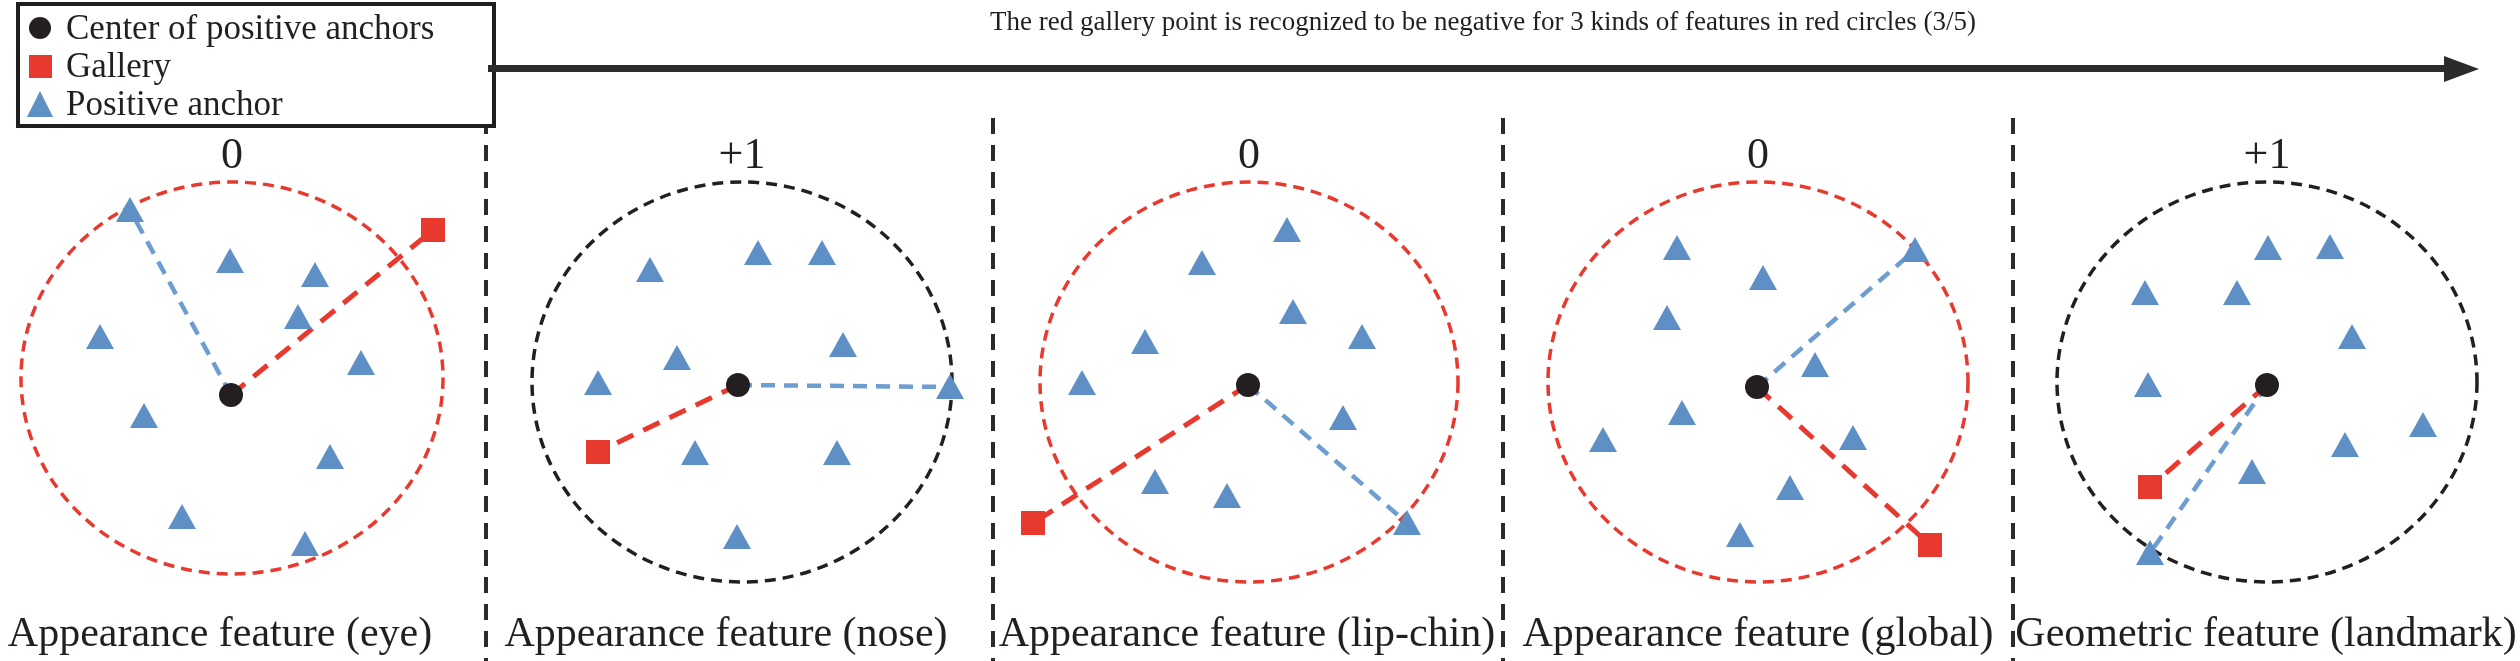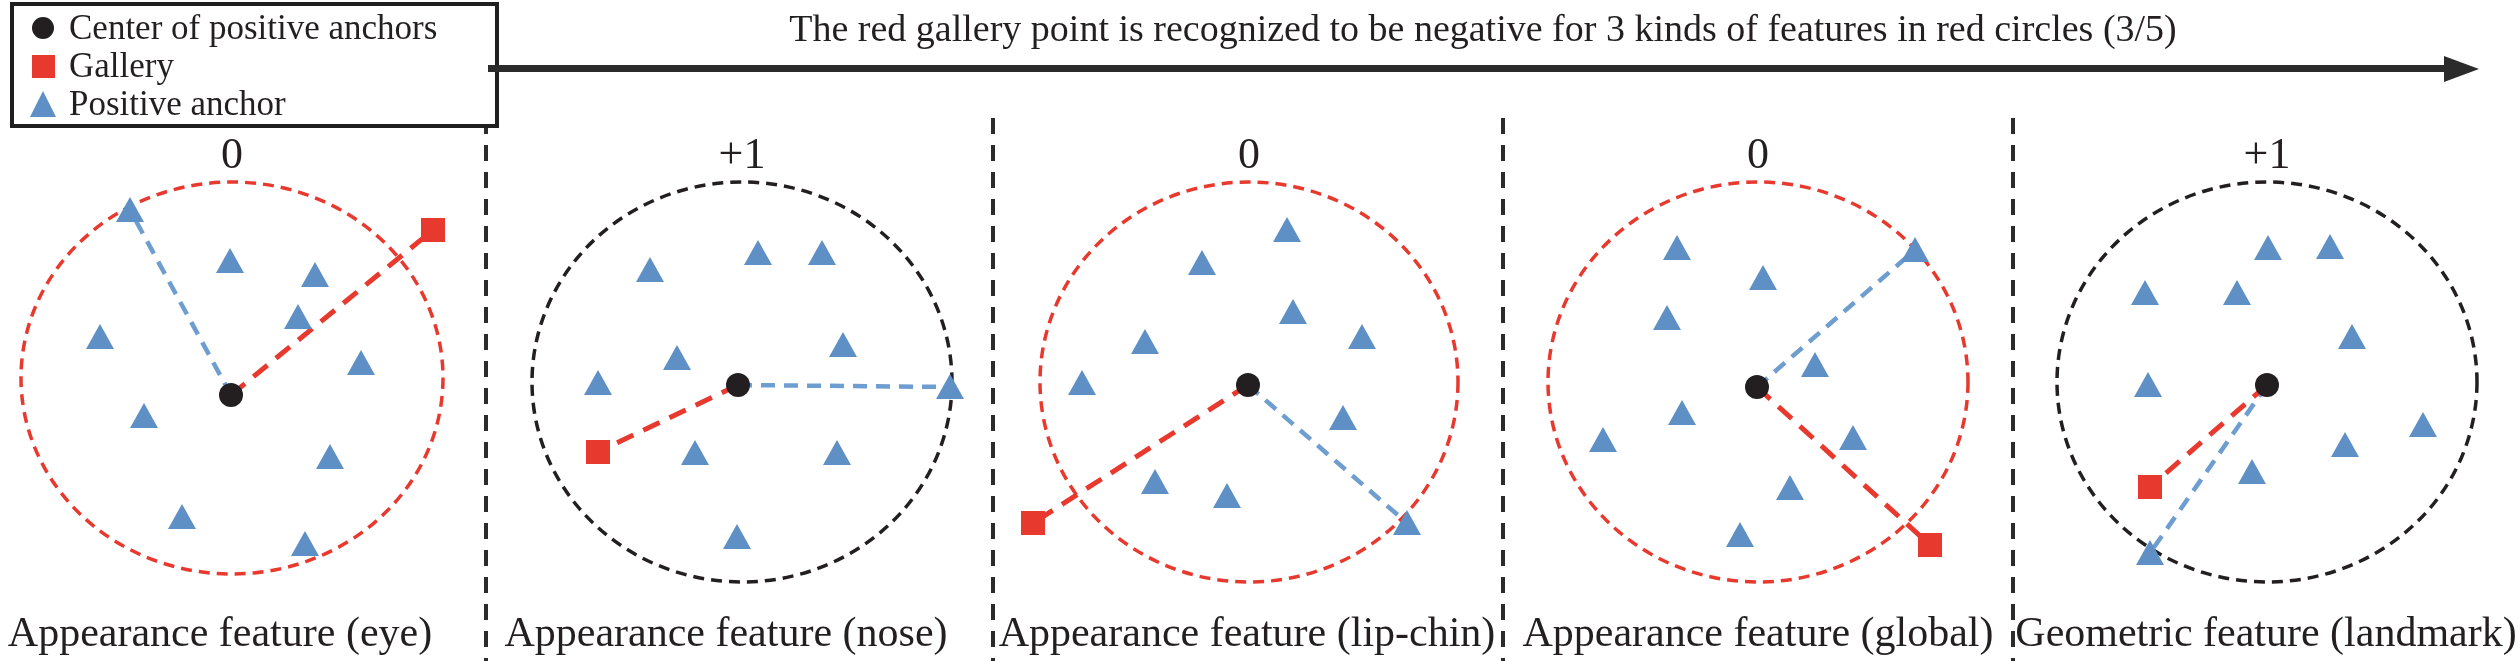--- a/index.html
+++ b/index.html
@@ -1,29 +1,29 @@
 <!DOCTYPE html>
 <html><head>
 <meta charset="utf-8">
 <style>
   html,body{margin:0;padding:0;background:#ffffff;}
   #canvas{position:relative;width:2520px;height:661px;background:#ffffff;overflow:hidden;
           font-family:"Liberation Serif", serif;color:#231F20;}
   #panels-svg{position:absolute;left:0;top:0;}
   #panels-svg text{font-family:"Liberation Serif", serif;}
-  .legend{position:absolute;left:10px;top:2px;width:466px;height:115px;border:4px solid #1f1f1f;
-          background:#ffffff;padding:3px 0 0 15px;box-sizing:content-box;}
+  .legend{position:absolute;left:16px;top:2px;width:466px;height:115px;border:4px solid #1f1f1f;
+          background:#ffffff;padding:3px 0 0 6px;box-sizing:content-box;}
   .legend-row{display:flex;align-items:center;height:38px;gap:12px;}
   .lg-mark{width:28px;display:flex;justify-content:center;align-items:center;}
   .lg-label{font-size:35px;line-height:36px;white-space:nowrap;}
   .mk-circle{width:22px;height:22px;border-radius:50%;background:#231F20;}
   .mk-triangle{width:0;height:0;border-left:13px solid transparent;border-right:13px solid transparent;
                border-bottom:26px solid #5F90C5;}
   .mk-square{width:23px;height:23px;background:#E8392E;}
-  .title{position:absolute;left:500px;top:6px;width:1966px;text-align:center;font-size:38px;
+  .title{position:absolute;left:500px;top:6px;width:1966px;text-align:center;font-size:27px;
          white-space:nowrap;}
   .arrow-line{position:absolute;left:488px;top:65px;width:1958px;height:7px;background:#2B2B2B;}
   .arrow-head{position:absolute;left:2444px;top:56px;width:0;height:0;
               border-top:13px solid transparent;border-bottom:13px solid transparent;
               border-left:35px solid #2B2B2B;}
 </style>
 </head>
 <body>
 
 <div id="canvas">

